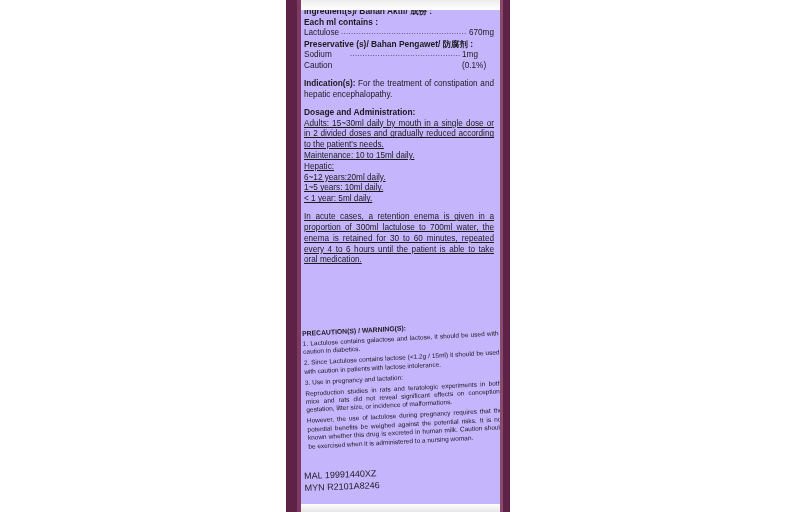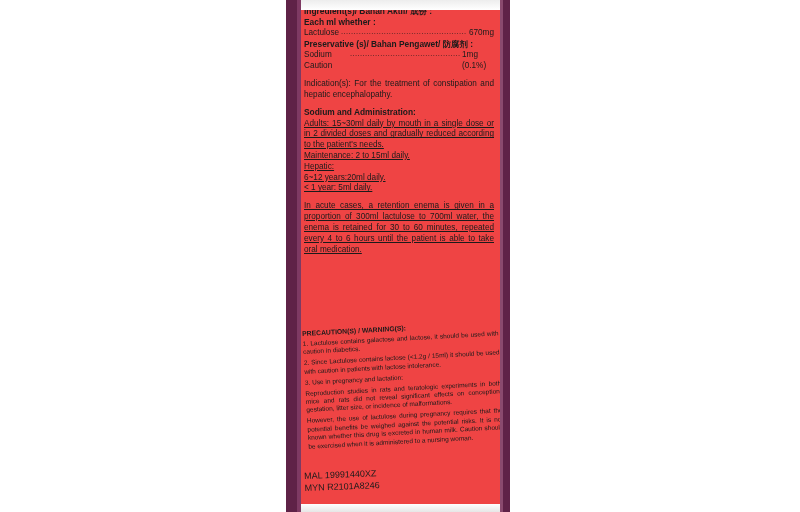--- a/index.html
+++ b/index.html
@@ -34,21 +34,21 @@
     background: #ffffff;
     z-index: 5;
   }
   
   .label {
     position: absolute;
     left: 286px;
     top: 0;
     width: 224px;
     height: 512px;
-    background: #ef4444;
+    background: #c4b5fd;
     overflow: hidden;
   }
   
   .purple-edge {
     position: absolute;
     left: 0;
     top: 0;
     width: 11px;
     height: 512px;
     background: #5f2247;
@@ -107,21 +107,21 @@
   .row-dot .leader {
     flex: 1 1 auto;
     overflow: hidden;
     white-space: nowrap;
     color: #1b1b1b;
     letter-spacing: 0.4px;
     font-size: 7.6px;
     transform: translateY(-1px);
   }
   .inline-hd {
-    font-weight: normal;
+    font-weight: bold;
   }
   .just { text-align: justify; }
   
   .slant {
     position: absolute;
     left: 16px;
     top: 330px;
     width: 196px;
     transform: rotate(-3.1deg);
     transform-origin: left top;
@@ -178,45 +178,46 @@
 
     <div class="purple-edge"></div>
     <div class="purple-edge-inner"></div>
     <div class="purple-edge-right"></div>
     <div class="purple-edge-right-inner"></div>
 
     <div class="content">
 
       <div class="sec">
         <span class="hd">Ingredient(s)/ Bahan Aktif/ 成份 :</span>
-        <span class="hd">Each ml whether :</span>
+        <span class="hd">Each ml contains :</span>
         <div class="row-dot">
           <span>Lactulose</span>
           <span class="leader">..........................................................</span>
           <span>670mg</span>
         </div>
         <span class="hd">Preservative (s)/ Bahan Pengawet/ 防腐剂 :</span>
         <div class="row-dot">
           <span>Sodium Caution</span>
           <span class="leader">..........................................................</span>
           <span>1mg (0.1%)</span>
         </div>
       </div>
 
       <div class="sec just">
         <span class="inline-hd">Indication(s):</span>
         <span>For the treatment of constipation and hepatic encephalopathy.</span>
       </div>
 
       <div class="sec">
-        <span class="hd">Sodium and Administration:</span>
+        <span class="hd">Dosage and Administration:</span>
         <span class="ln just">Adults: 15~30ml daily by mouth in a single dose or in 2 divided doses and gradually reduced according to the patient's needs.</span>
-        <span class="ln">Maintenance: 2 to 15ml daily.</span>
+        <span class="ln">Maintenance: 10 to 15ml daily.</span>
         <span class="ln">Hepatic:</span>
         <span class="ln">6~12 years:20ml daily.</span>
+        <span class="ln">1~5 years: 10ml daily.</span>
         <span class="ln">&lt; 1 year: 5ml daily.</span>
       </div>
 
       <div class="sec">
         <span class="ln just">In acute cases, a retention enema is given in a proportion of 300ml lactulose to 700ml water, the enema is retained for 30 to 60 minutes, repeated every 4 to 6 hours until the patient is able to take oral medication.</span>
       </div>
 
     </div>
 
     <div class="slant">

